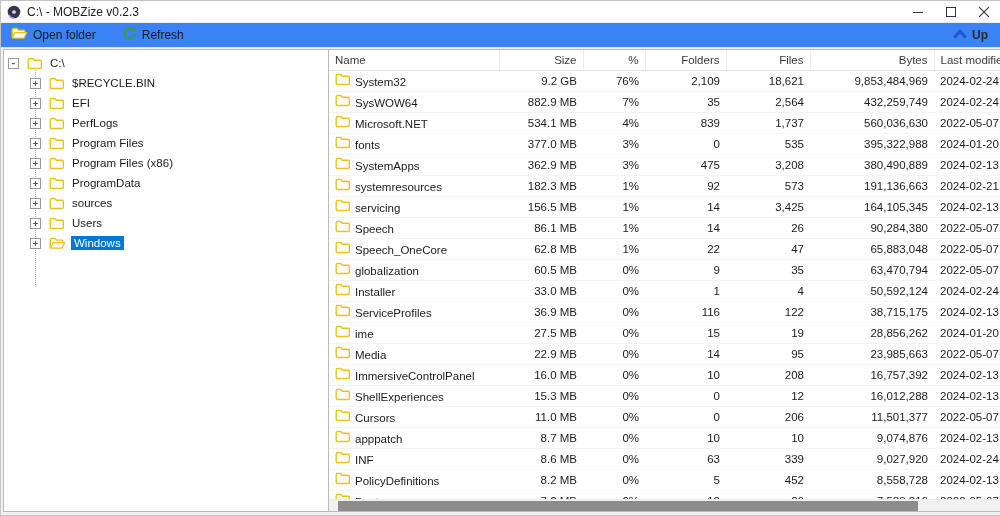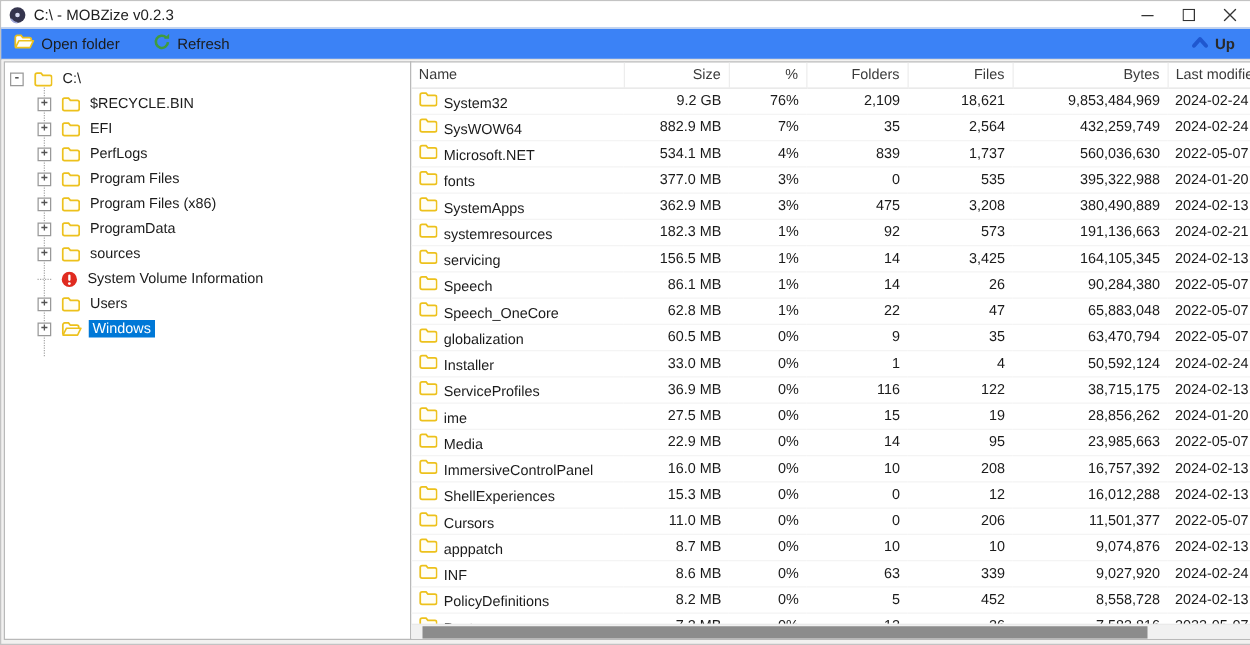--- a/index.html
+++ b/index.html
@@ -217,31 +217,20 @@
           <div class="tree-row child">
             <span class="expander">+</span>
             <span class="ticon">
               <svg width="15" height="13" viewBox="0 0 16 14">
                 <path d="M1.2 3.2c0-.9.7-1.6 1.6-1.6h3.4l1.6 1.9h6c.9 0 1.6.7 1.6 1.6v5.7c0 .9-.7 1.6-1.6 1.6H2.8c-.9 0-1.6-.7-1.6-1.6z" fill="#fffef6" stroke="#edc11c" stroke-width="1.5"></path>
               </svg>
             </span>
             <span class="tlabel">sources</span>
           </div>
           <div class="tree-row child">
-            <span class="dash"></span>
-            <span class="ticon">
-              <svg width="13" height="13" viewBox="0 0 14 14">
-                <circle cx="7" cy="7" r="6.6" fill="#e02b20"></circle>
-                <rect x="6" y="2.8" width="2" height="5.6" rx="1" fill="#fff"></rect>
-                <circle cx="7" cy="10.6" r="1.2" fill="#fff"></circle>
-              </svg>
-            </span>
-            <span class="tlabel">System Volume Information</span>
-          </div>
-          <div class="tree-row child">
             <span class="expander">+</span>
             <span class="ticon">
               <svg width="15" height="13" viewBox="0 0 16 14">
                 <path d="M1.2 3.2c0-.9.7-1.6 1.6-1.6h3.4l1.6 1.9h6c.9 0 1.6.7 1.6 1.6v5.7c0 .9-.7 1.6-1.6 1.6H2.8c-.9 0-1.6-.7-1.6-1.6z" fill="#fffef6" stroke="#edc11c" stroke-width="1.5"></path>
               </svg>
             </span>
             <span class="tlabel">Users</span>
           </div>
           <div class="tree-row child">
             <span class="expander">+</span>

